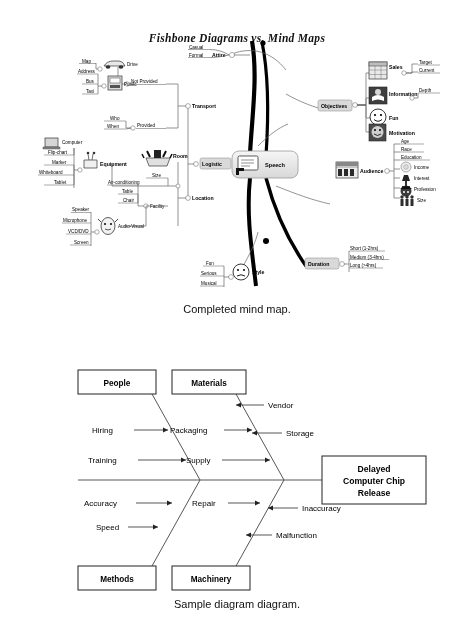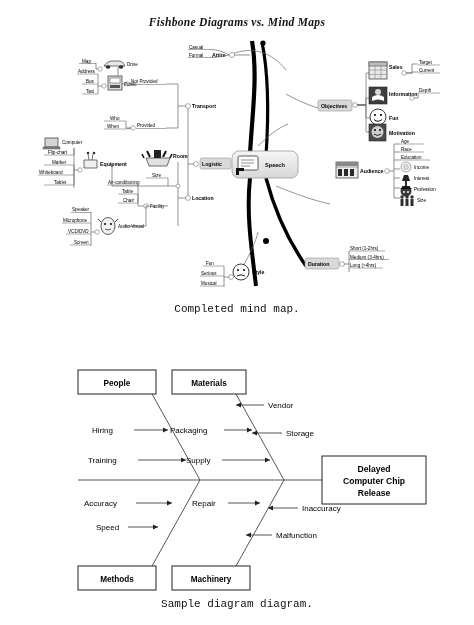--- a/index.html
+++ b/index.html
@@ -2,27 +2,27 @@
 <html><head>
 <meta charset="utf-8">
 <style>
   html,body{margin:0;padding:0;}
   body{
     width:474px;height:625px;background:#ffffff;
     font-family:"Liberation Sans", sans-serif;
     color:#000;overflow:hidden;position:relative;
   }
   .page-title{
-    position:absolute;top:16px;left:0;width:474px;text-align:center;
+    position:absolute;top:32px;left:0;width:474px;text-align:center;
     font-family:"Liberation Serif", serif;font-style:italic;font-weight:bold;
     font-size:11.5px;letter-spacing:.3px;color:#111;
   }
   .caption{
     position:absolute;width:474px;text-align:center;
-    font-family:Liberation Mono, monospace;font-size:11px;color:#111;
+    font-family:Liberation Sans, sans-serif;font-size:11px;color:#111;
   }
   #cap-mindmap{top:303px;}
   #cap-fishbone{top:598px;}
   .figure{position:absolute;left:0;}
   #mindmap-figure{top:36px;}
   #fishbone-figure{top:358px;}
   svg{display:block;}
   .mm-label{font-family:"Liberation Sans",sans-serif;font-size:4.6px;fill:#000;}
   .mm-label-b{font-family:"Liberation Sans",sans-serif;font-size:5.2px;font-weight:bold;fill:#000;}
   .mm-label-c{font-family:"Liberation Sans",sans-serif;font-size:5.6px;font-weight:bold;fill:#000;}

